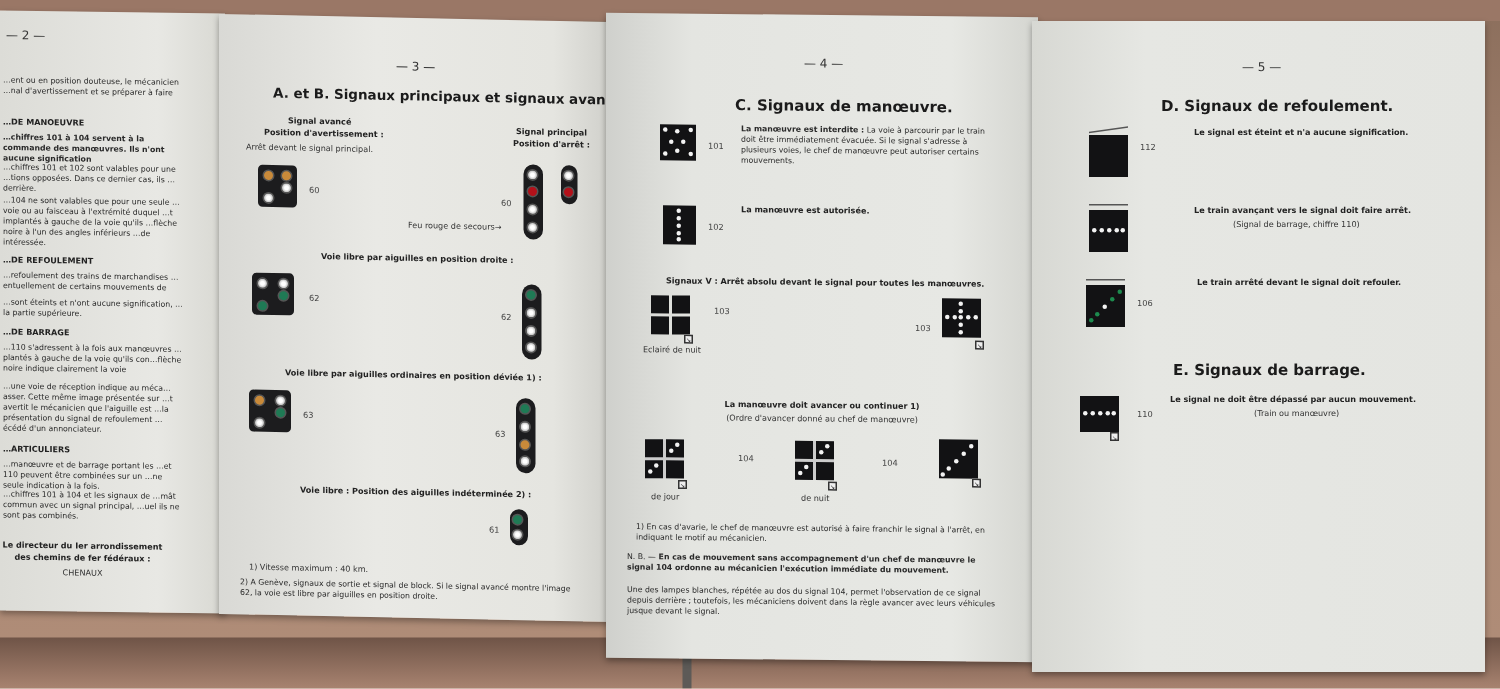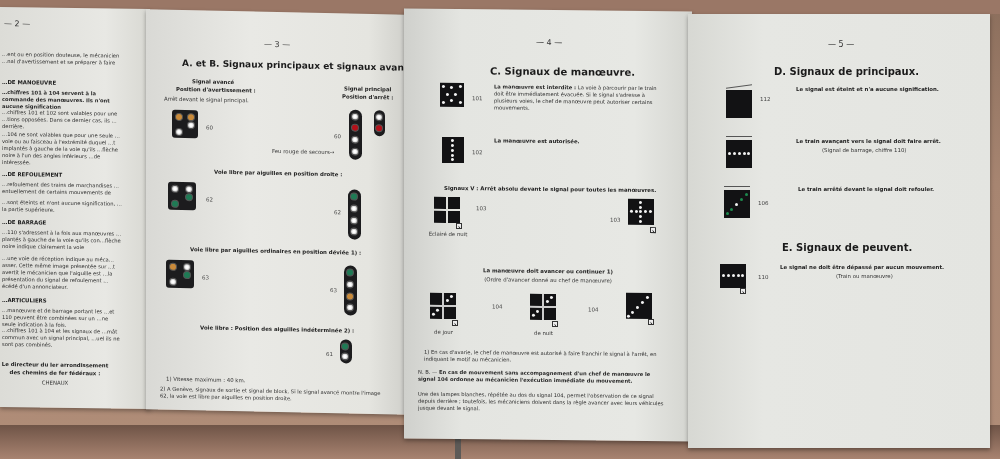--- a/index.html
+++ b/index.html
@@ -255,21 +255,21 @@
   <div class="text" style="left:20px;top:340px;width:240px;">1) En cas d'avarie, le chef de manœuvre est autorisé à faire franchir le signal à l'arrêt, en indiquant le motif au mécanicien.</div>
   <div class="text bold" style="left:14px;top:360px;width:250px;">
     <span style="font-weight:normal;">N. B. —</span>
     <span>En cas de mouvement sans accompagnement d'un chef de manœuvre le signal 104 ordonne au mécanicien l'exécution immédiate du mouvement.</span>
   </div>
   <div class="text" style="left:14px;top:382px;width:250px;">Une des lampes blanches, répétée au dos du signal 104, permet l'observation de ce signal depuis derrière ; toutefois, les mécaniciens doivent dans la règle avancer avec leurs véhicules jusque devant le signal.</div>
 </div>
 
 <div class="page page-5">
   <div class="pg-num" style="left:140px;top:26px;">— 5 —</div>
-  <div class="heading" style="left:86px;top:52px;">D. Signaux de principaux.</div>
+  <div class="heading" style="left:86px;top:52px;">D. Signaux de refoulement.</div>
 
   <div class="hang" style="left:38px;top:72px;width:26px;transform:skewY(-8deg);"></div>
   <div class="board" style="left:38px;top:76px;width:26px;height:28px;"></div>
   <div class="num" style="left:72px;top:82px;">112</div>
   <div class="sub-heading" style="left:108px;top:72px;">Le signal est éteint et n'a aucune signification.</div>
 
   <div class="hang" style="left:38px;top:122px;width:26px;"></div>
   <div class="board" style="left:38px;top:126px;width:26px;height:28px;">
     <div class="dot" style="left:2px;top:12px;"></div>
       <div class="dot" style="left:7px;top:12px;"></div>
@@ -284,21 +284,21 @@
   <div class="board" style="left:36px;top:176px;width:26px;height:28px;">
     <div class="dot g" style="left:21px;top:3px;"></div>
       <div class="dot g" style="left:16px;top:8px;"></div>
       <div class="dot" style="left:11px;top:13px;"></div>
       <div class="dot g" style="left:6px;top:18px;"></div>
       <div class="dot g" style="left:2px;top:22px;"></div>
   </div>
   <div class="num" style="left:70px;top:186px;">106</div>
   <div class="sub-heading" style="left:110px;top:172px;">Le train arrêté devant le signal doit refouler.</div>
 
-  <div class="heading" style="left:94px;top:228px;">E. Signaux de peuvent.</div>
+  <div class="heading" style="left:94px;top:228px;">E. Signaux de barrage.</div>
 
   <div class="board" style="left:32px;top:250px;width:26px;height:24px;">
     <div class="dot" style="left:2px;top:10px;"></div>
       <div class="dot" style="left:7px;top:10px;"></div>
       <div class="dot" style="left:12px;top:10px;"></div>
       <div class="dot" style="left:17px;top:10px;"></div>
       <div class="dot" style="left:21px;top:10px;"></div>
   </div>
   <div class="tag" style="left:52px;top:274px;">↘</div>
   <div class="num" style="left:70px;top:260px;">110</div>

